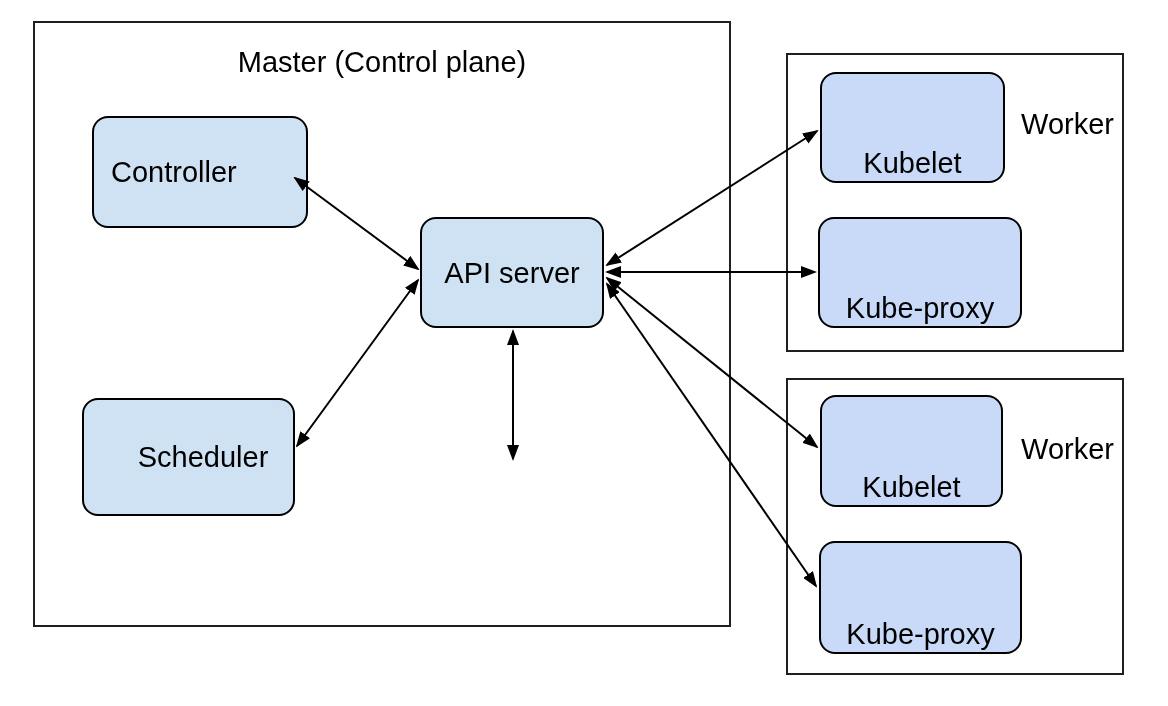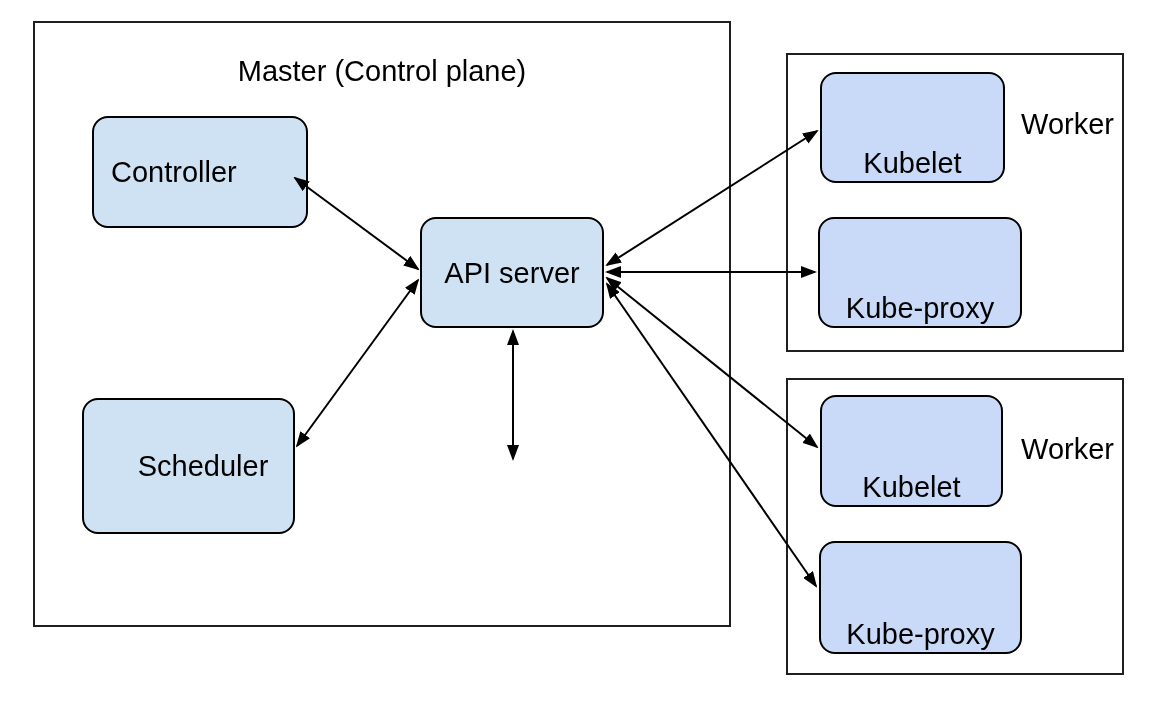--- a/index.html
+++ b/index.html
@@ -25,21 +25,21 @@
   .container-title {
     position: absolute;
     font-size: 29px;
     line-height: 34px;
     color: #000000;
     white-space: nowrap;
   }
   .master-title {
     left: 0;
     right: 0;
-    top: 31px;
+    top: 22px;
     text-align: center;
   }
   .worker-title {
     top: 52px;
     right: 8px;
     text-align: center;
   }
   .node {
     position: absolute;
     border: 2px solid #000000;
@@ -93,21 +93,21 @@
 
   <div class="container-box" style="left:33px; top:21px; width:698px; height:606px;">
     <div class="container-title master-title">Master (Control plane)</div>
 
     <div class="node master-node two-line" style="left:57px; top:93px; width:216px; height:112px;">
       <div class="label-lines">
         <div>Controller</div>
       </div>
     </div>
 
-    <div class="node master-node" style="left:47px; top:375px; width:213px; height:136px;padding-left:29px;">
+    <div class="node master-node" style="left:47px; top:375px; width:213px; height:118px;padding-left:29px;">
       <span>Scheduler</span>
     </div>
 
     <div class="node master-node" style="left:385px; top:194px; width:184px; height:111px;">
       <span>API server</span>
     </div>
 
   </div>
 
   <div class="container-box" style="left:786px; top:53px; width:338px; height:299px;">

